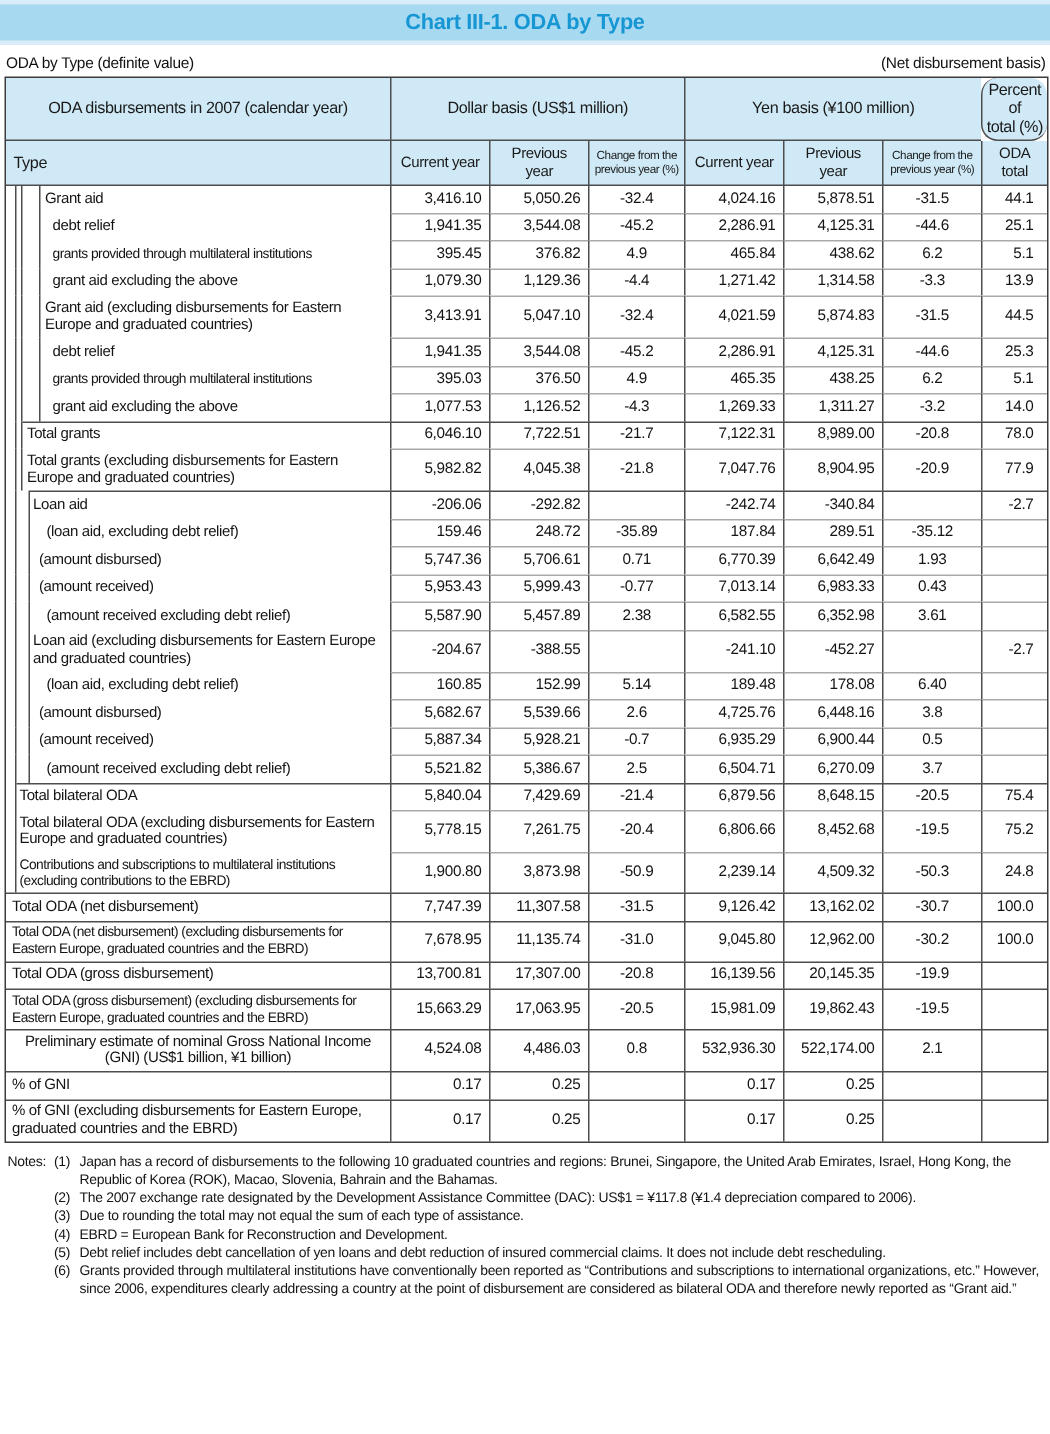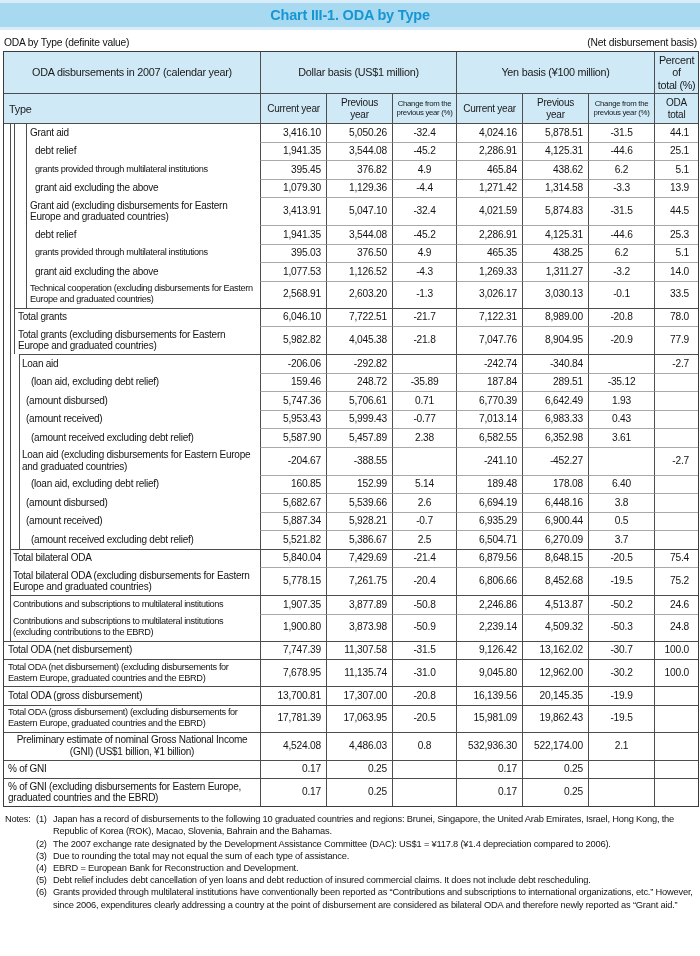--- a/index.html
+++ b/index.html
@@ -25,21 +25,21 @@
     background:#cfe9f6;font-weight:normal;color:#1a1a1a;
     border-left:1px solid #4d4d4d;border-bottom:1px solid #4d4d4d;
     padding:2px 1px;text-align:center;vertical-align:middle;
     font-size:10px;letter-spacing:-0.25px;line-height:1.15;
   }
   thead th:first-child{border-left:none;}
   thead tr.h1 th{font-size:10.8px;height:29px;}
   thead tr.h2 th{height:25px;}
   thead th.type{text-align:left;padding-left:5px;font-size:10.8px;}
   thead th.chgh{font-size:7.8px;letter-spacing:-0.3px;}
-  thead th.pcth{font-size:8.8px;letter-spacing:-0.3px;}
+  thead th.pcth{font-size:8.8px;letter-spacing:-0.3px;border-radius:11px;}
   thead th.pre{white-space:pre-line;}
   tbody td{
     vertical-align:middle;font-size:10.2px;line-height:12.5px;
     letter-spacing:-0.2px;
   }
   tbody td.lbl{
     position:relative;padding:2.5px 4px 2.5px 4px;text-align:left;
     font-size:10px;line-height:11.5px;letter-spacing:-0.25px;
   }
   tbody td.lbl.sm{font-size:9.2px;letter-spacing:-0.35px;line-height:11px;}
@@ -186,30 +186,20 @@
         <tr>
           <td class="lbl" style="padding-left: 31px;"><i class="vl" style="left: 6px;"></i><i class="vl" style="left: 10px;"></i><i class="vl" style="left: 22px;"></i><span>grant aid excluding the above</span></td>
           <td class="num rt">1,077.53</td>
           <td class="num rt">1,126.52</td>
           <td class="num ctr">-4.3</td>
           <td class="num rt">1,269.33</td>
           <td class="num rt">1,311.27</td>
           <td class="num ctr">-3.2</td>
           <td class="num tot">14.0</td>
         </tr>
-        <tr>
-          <td class="lbl sm" style="padding-left: 26px;"><i class="vl" style="left: 6px;"></i><i class="vl" style="left: 10px;"></i><i class="vl" style="left: 22px;"></i><span>Technical cooperation (excluding disbursements for Eastern Europe and graduated countries)</span></td>
-          <td class="num rt">2,568.91</td>
-          <td class="num rt">2,603.20</td>
-          <td class="num ctr">-1.3</td>
-          <td class="num rt">3,026.17</td>
-          <td class="num rt">3,030.13</td>
-          <td class="num ctr">-0.1</td>
-          <td class="num tot">33.5</td>
-        </tr>
         <tr class="sep">
           <td class="lbl" style="padding-left: 14px;"><i class="vl" style="left: 6px;"></i><i class="vl" style="left: 10px;"></i><i class="hl" style="left: 11px;"></i><span>Total grants</span></td>
           <td class="num rt">6,046.10</td>
           <td class="num rt">7,722.51</td>
           <td class="num ctr">-21.7</td>
           <td class="num rt">7,122.31</td>
           <td class="num rt">8,989.00</td>
           <td class="num ctr">-20.8</td>
           <td class="num tot">78.0</td>
         </tr>
@@ -291,21 +281,21 @@
           <td class="num rt">189.48</td>
           <td class="num rt">178.08</td>
           <td class="num ctr">6.40</td>
           <td class="num tot"></td>
         </tr>
         <tr>
           <td class="lbl" style="padding-left: 22px;"><i class="vl" style="left: 6px;"></i><i class="vl" style="left: 15px;"></i><span>(amount disbursed)</span></td>
           <td class="num rt">5,682.67</td>
           <td class="num rt">5,539.66</td>
           <td class="num ctr">2.6</td>
-          <td class="num rt">6,694.19</td>
+          <td class="num rt">4,725.76</td>
           <td class="num rt">6,448.16</td>
           <td class="num ctr">3.8</td>
           <td class="num tot"></td>
         </tr>
         <tr>
           <td class="lbl" style="padding-left: 22px;"><i class="vl" style="left: 6px;"></i><i class="vl" style="left: 15px;"></i><span>(amount received)</span></td>
           <td class="num rt">5,887.34</td>
           <td class="num rt">5,928.21</td>
           <td class="num ctr">-0.7</td>
           <td class="num rt">6,935.29</td>
@@ -336,30 +326,20 @@
         <tr>
           <td class="lbl" style="padding-left: 9px;"><i class="vl" style="left: 6px;"></i><span>Total bilateral ODA (excluding disbursements for Eastern Europe and graduated countries)</span></td>
           <td class="num rt">5,778.15</td>
           <td class="num rt">7,261.75</td>
           <td class="num ctr">-20.4</td>
           <td class="num rt">6,806.66</td>
           <td class="num rt">8,452.68</td>
           <td class="num ctr">-19.5</td>
           <td class="num tot">75.2</td>
         </tr>
-        <tr class="sep">
-          <td class="lbl sm" style="padding-left: 9px;"><i class="vl" style="left: 6px;"></i><i class="hl" style="left: 7px;"></i><span>Contributions and subscriptions to multilateral institutions</span></td>
-          <td class="num rt">1,907.35</td>
-          <td class="num rt">3,877.89</td>
-          <td class="num ctr">-50.8</td>
-          <td class="num rt">2,246.86</td>
-          <td class="num rt">4,513.87</td>
-          <td class="num ctr">-50.2</td>
-          <td class="num tot">24.6</td>
-        </tr>
         <tr>
           <td class="lbl sm" style="padding-left: 9px;"><i class="vl" style="left: 6px;"></i><span>Contributions and subscriptions to multilateral institutions (excluding contributions to the EBRD)</span></td>
           <td class="num rt">1,900.80</td>
           <td class="num rt">3,873.98</td>
           <td class="num ctr">-50.9</td>
           <td class="num rt">2,239.14</td>
           <td class="num rt">4,509.32</td>
           <td class="num ctr">-50.3</td>
           <td class="num tot">24.8</td>
         </tr>
@@ -388,21 +368,21 @@
           <td class="num rt">13,700.81</td>
           <td class="num rt">17,307.00</td>
           <td class="num ctr">-20.8</td>
           <td class="num rt">16,139.56</td>
           <td class="num rt">20,145.35</td>
           <td class="num ctr">-19.9</td>
           <td class="num tot"></td>
         </tr>
         <tr class="sep">
           <td class="lbl sm" style="padding-left: 4px;"><i class="hl" style="left: 0px;"></i><span>Total ODA (gross disbursement) (excluding disbursements for Eastern Europe, graduated countries and the EBRD)</span></td>
-          <td class="num rt">17,781.39</td>
+          <td class="num rt">15,663.29</td>
           <td class="num rt">17,063.95</td>
           <td class="num ctr">-20.5</td>
           <td class="num rt">15,981.09</td>
           <td class="num rt">19,862.43</td>
           <td class="num ctr">-19.5</td>
           <td class="num tot"></td>
         </tr>
         <tr class="sep">
           <td class="lbl" style="padding-left: 4px; text-align: center;"><i class="hl" style="left: 0px;"></i><span>Preliminary estimate of nominal Gross National Income (GNI) (US$1 billion, ¥1 billion)</span></td>
           <td class="num rt">4,524.08</td>

